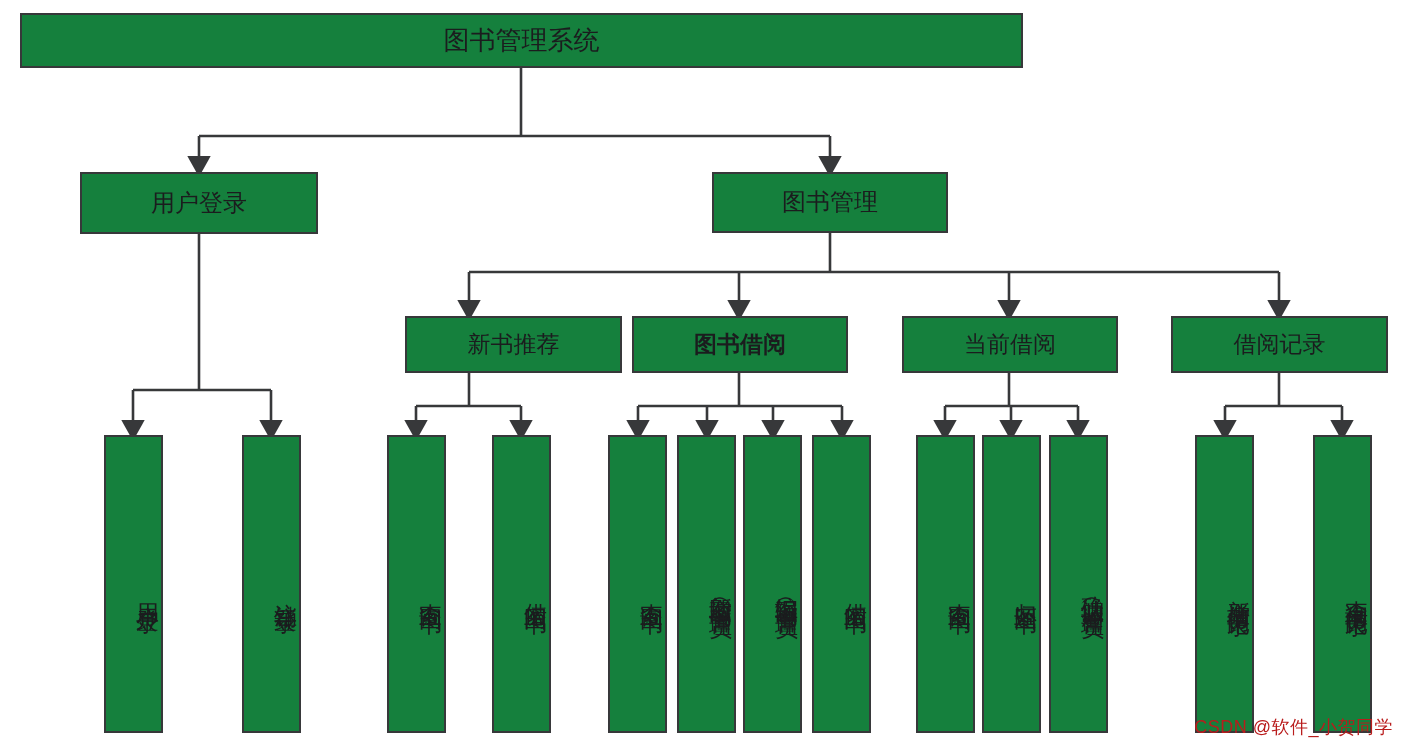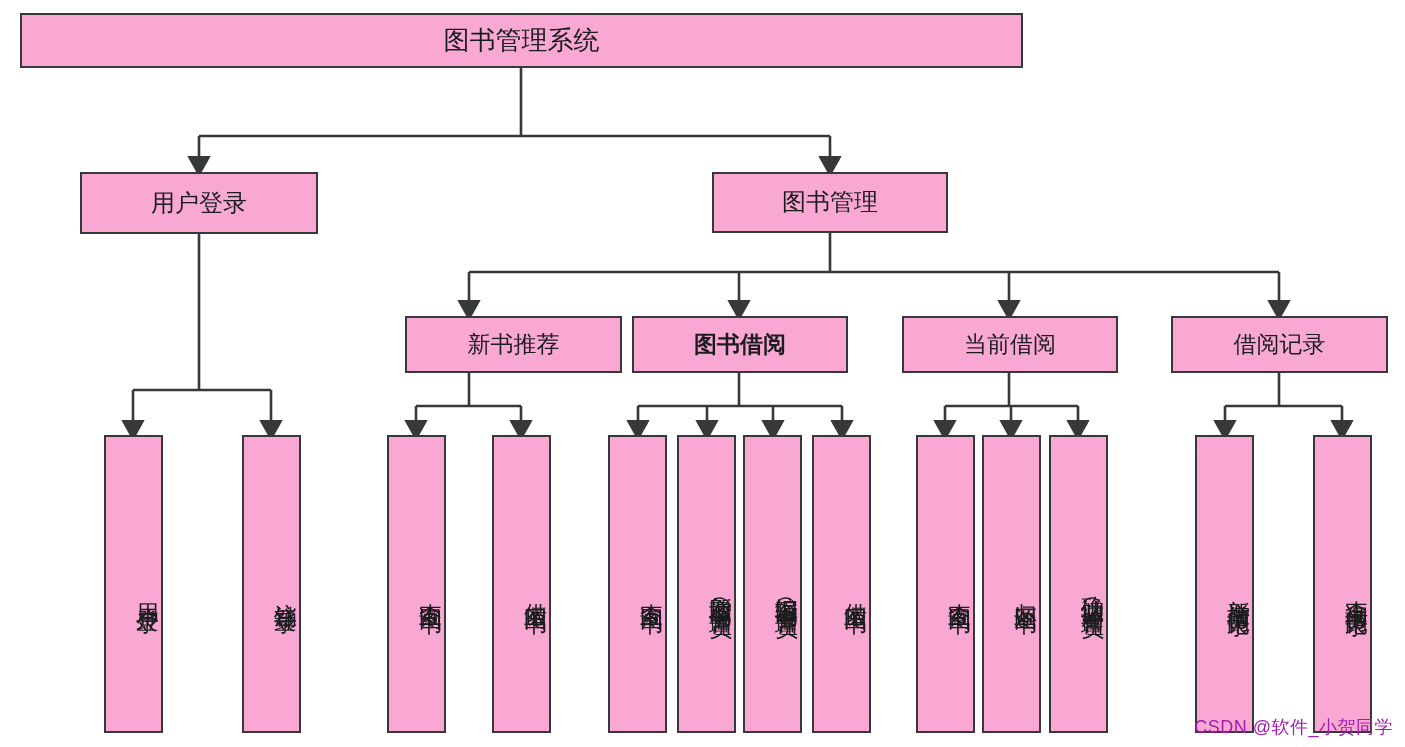--- a/index.html
+++ b/index.html
@@ -22,21 +22,21 @@
     position: absolute;
     left: 0;
     top: 0;
     width: 1405px;
     height: 747px;
     pointer-events: none;
   }
   .node {
     position: absolute;
     box-sizing: border-box;
-    background: #f9a8d4;
+    background: #15803d;
     border: 2.5px solid #37383a;
     display: flex;
     align-items: center;
     justify-content: center;
     color: #1b1c1e;
     line-height: 1.18;
     z-index: 2;
   }
   .node.root {
     font-size: 26px;
@@ -65,21 +65,21 @@
   }
   .node-label {
     display: block;
     white-space: nowrap;
   }
   #watermark {
     position: absolute;
     right: 12px;
     bottom: 8px;
     font-size: 18px;
-    color: #a21caf;
+    color: #b91c1c;
     letter-spacing: 0.5px;
     z-index: 5;
     white-space: nowrap;
   }
 </style>
 </head>
 <body>
 
 <div id="diagram-root">
 

